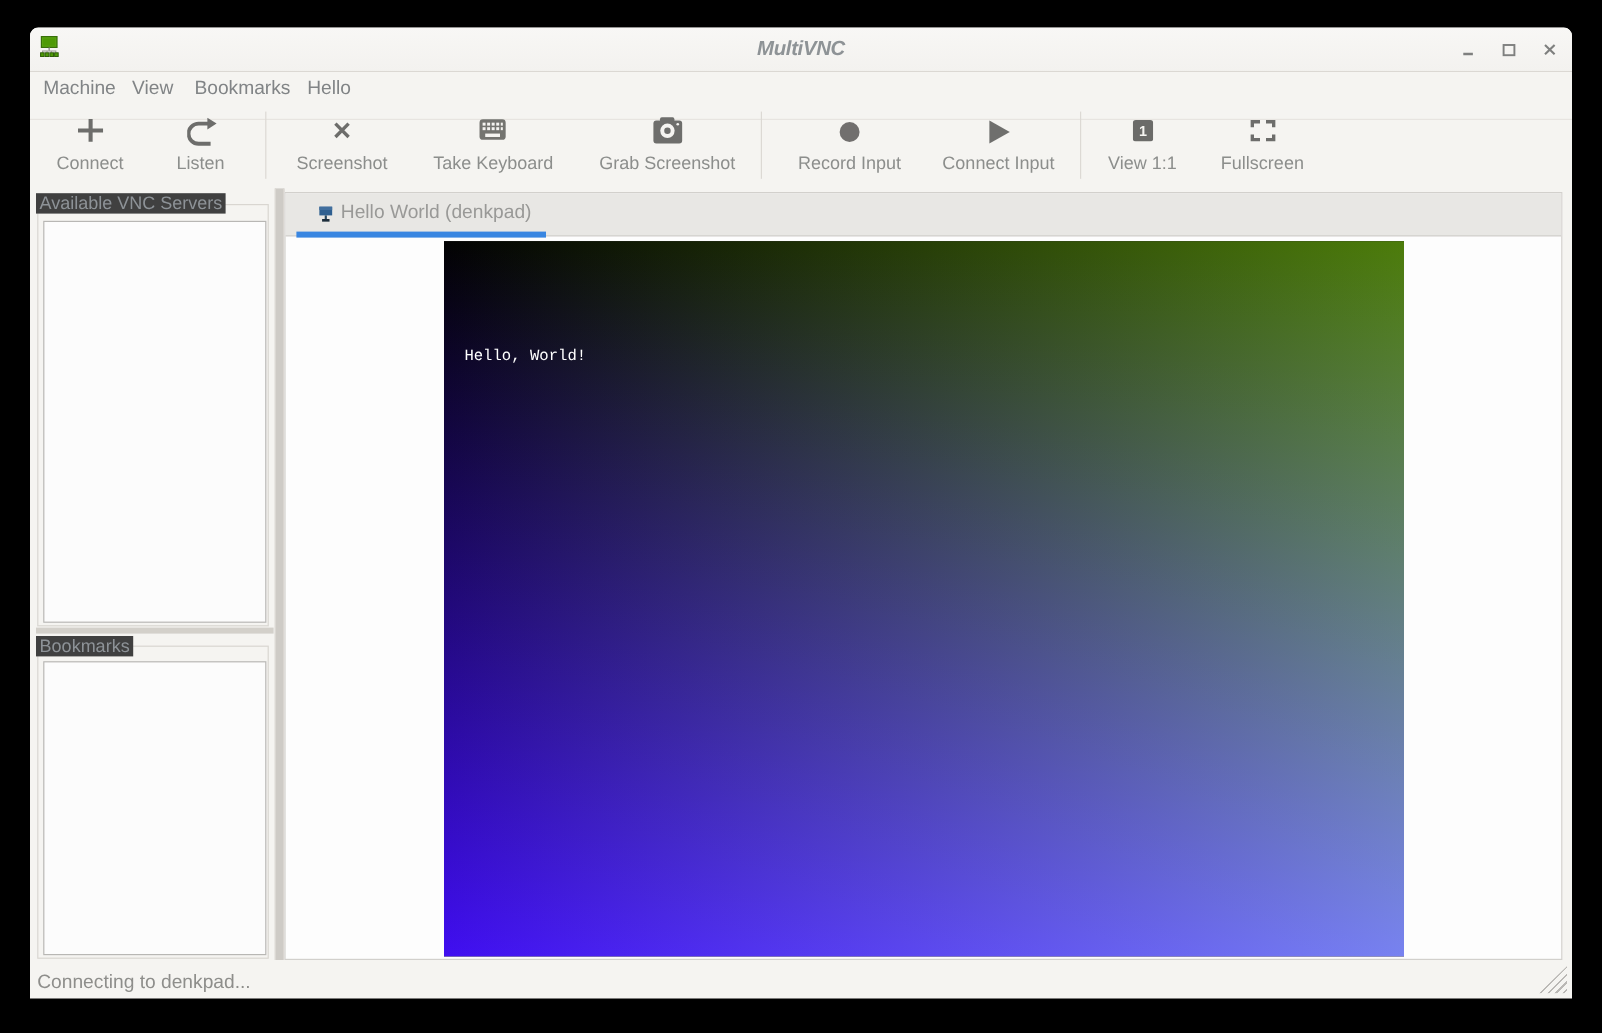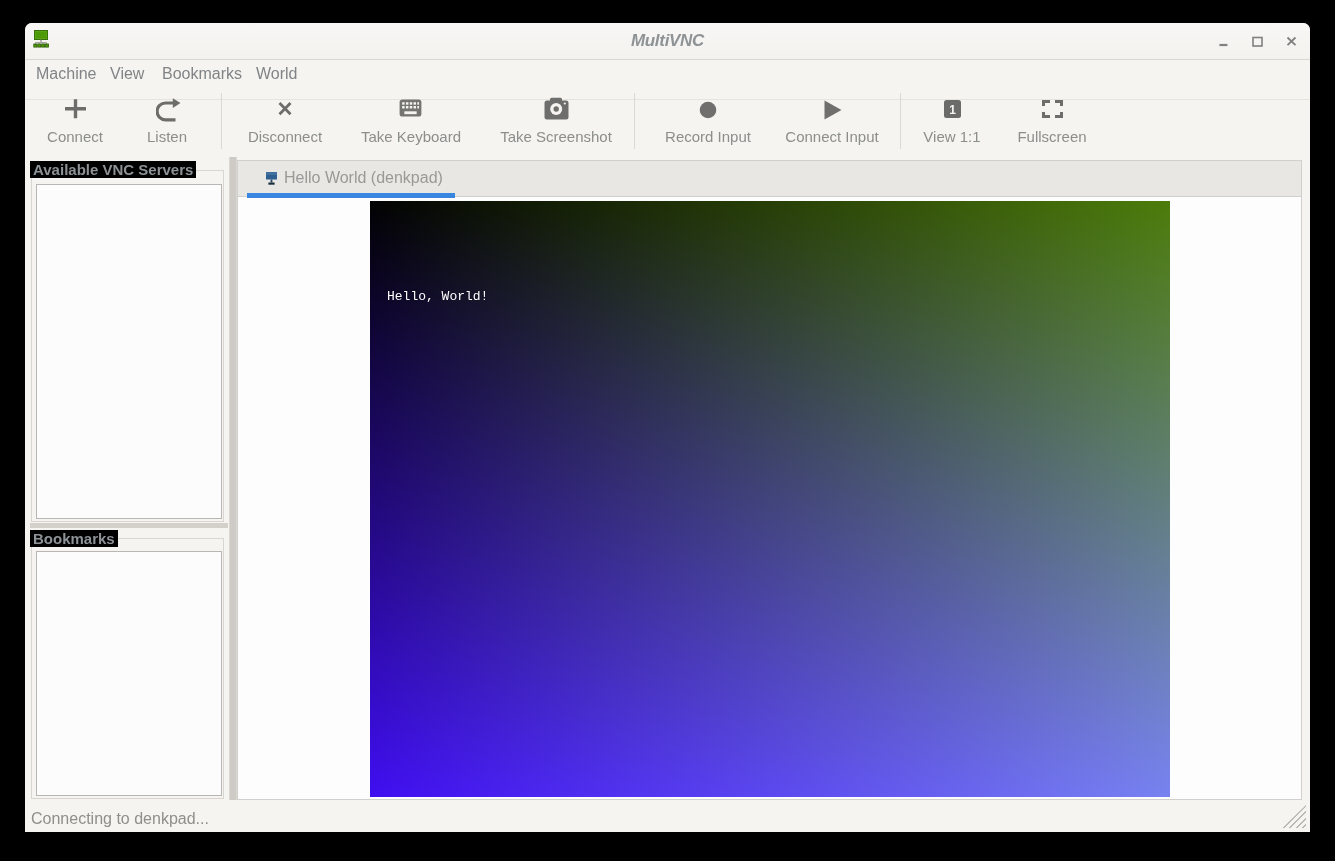--- a/index.html
+++ b/index.html
@@ -22,21 +22,21 @@
   .menuitem { position:absolute; top:3px; font-size:16px; color:#818486; line-height:20px; }
 
   
   #toolbar { position:absolute; left:0; top:66px; width:100%; height:69px; }
   .tool { position:absolute; top:0; height:69px; }
   .tlabel { position:absolute; top:39px; width:200px; text-align:center;
     font-size:15px; color:#8c8e8c; }
   .tsep { position:absolute; top:26px; width:1px; height:56px; background:#dcd9d4; top:4px;}
 
   
-  .grouplabel { position:absolute; font-size:15px; color:#8d9297; background:#000000; padding:0 3px;font-weight:bold;}
+  .grouplabel { position:absolute; font-size:15px; color:#8d9297; background:#404040; padding:0 3px;}
   .groupbox { position:absolute; border:1px solid #d9d6d1; }
   .whitebox { position:absolute; background:#fcfcfc; border:1px solid #b8b7b4; }
   #vsash { position:absolute; left:204px; top:134px; width:8px; height:643px;
     background:#cecbc6; border-left:1px solid #dbd8d3; border-right:1px solid #dbd8d3;}
   #hsash { position:absolute; left:5px; top:500px; width:198px; height:5px; background:#d3d0ca; }
 
   
   #main { position:absolute; left:212px; top:137px; width:1065px; height:640px;
     background:#fdfdfd; border:1px solid #d2d0cc; }
   #tabhdr { position:absolute; left:0; top:0; width:100%; height:36px;
@@ -82,21 +82,21 @@
         <rect x="40" y="4.5" width="9" height="8.5" stroke-width="1.6"></rect>
         <path d="M74.5 4.5 L82.5 12.2 M82.5 4.5 L74.5 12.2" stroke-width="1.8"></path>
       </g>
     </svg>
   </div>
 
   <div id="menubar">
     <div class="menuitem" style="left:11px">Machine</div>
     <div class="menuitem" style="left:85px">View</div>
     <div class="menuitem" style="left:137px">Bookmarks</div>
-    <div class="menuitem" style="left:231px">World</div>
+    <div class="menuitem" style="left:231px">Hello</div>
   </div>
 
   <div id="toolbar">
     <div class="tool" style="left:50px">
       <svg class="abs" style="left:-11px;top:9px" width="22" height="22" viewBox="0 0 22 22">
         <path d="M11.5 1.2 V20.2 M1 10.7 H22" stroke="#6d6d6b" stroke-width="3.4"></path>
       </svg>
       <div class="tlabel" style="left:-100px">Connect</div>
     </div>
     <div class="tool" style="left:142px">
@@ -104,21 +104,21 @@
         <path d="M19.5 21.8 H9.5 A 8.4 8.4 0 1 1 9.5 5.0 H 18" stroke="#6d6d6b" stroke-width="3.2" fill="none"></path>
         <path d="M16.8 0.2 L24.5 5.0 L16.8 9.9 Z" fill="#6d6d6b"></path>
       </svg>
       <div class="tlabel" style="left:-100px">Listen</div>
     </div>
     <div class="tsep" style="left:196px"></div>
     <div class="tool" style="left:260px">
       <svg class="abs" style="left:-7px;top:12px" width="14" height="15" viewBox="0 0 14 15">
         <path d="M1.5 2 L12.5 13.2 M12.5 2 L1.5 13.2" stroke="#6d6d6b" stroke-width="2.8"></path>
       </svg>
-      <div class="tlabel" style="left:-100px">Disconnect</div>
+      <div class="tlabel" style="left:-100px">Screenshot</div>
     </div>
     <div class="tool" style="left:386px">
       <svg class="abs" style="left:-12px;top:10px" width="23" height="18" viewBox="0 0 24 19">
         <rect x="0.5" y="0.5" width="23" height="18" rx="3" fill="#747470"></rect>
         <g fill="#f5f4f1">
           <rect x="3.2" y="3.4" width="2.6" height="2.6"></rect>
             <rect x="7.2" y="3.4" width="2.6" height="2.6"></rect>
             <rect x="11.2" y="3.4" width="2.6" height="2.6"></rect>
             <rect x="15.2" y="3.4" width="2.6" height="2.6"></rect>
             <rect x="19.2" y="3.4" width="1.8" height="2.6"></rect>
@@ -133,21 +133,21 @@
       <div class="tlabel" style="left:-100px">Take Keyboard</div>
     </div>
     <div class="tool" style="left:531px">
       <svg class="abs" style="left:-12px;top:8px" width="25" height="23" viewBox="0 0 25 23">
         <rect x="6" y="0.8" width="12" height="5" rx="1.5" fill="#6e6e6c"></rect>
         <rect x="0.5" y="3.5" width="24" height="19" rx="2.5" fill="#6e6e6c"></rect>
         <circle cx="12.2" cy="12" r="6" fill="#f5f4f1"></circle>
         <circle cx="12.2" cy="12" r="2.7" fill="#6e6e6c"></circle>
         <circle cx="20.8" cy="6.5" r="1.1" fill="#f5f4f1"></circle>
       </svg>
-      <div class="tlabel" style="left:-100px">Take Screenshot</div>
+      <div class="tlabel" style="left:-100px">Grab Screenshot</div>
     </div>
     <div class="tsep" style="left:609px"></div>
     <div class="tool" style="left:683px">
       <svg class="abs" style="left:-9px;top:12px" width="18" height="18" viewBox="0 0 18 18">
         <circle cx="9" cy="9" r="8.3" fill="#716f6e"></circle>
       </svg>
       <div class="tlabel" style="left:-100px">Record Input</div>
     </div>
     <div class="tool" style="left:807px">
       <svg class="abs" style="left:-8px;top:11px" width="18" height="20" viewBox="0 0 18 20">

